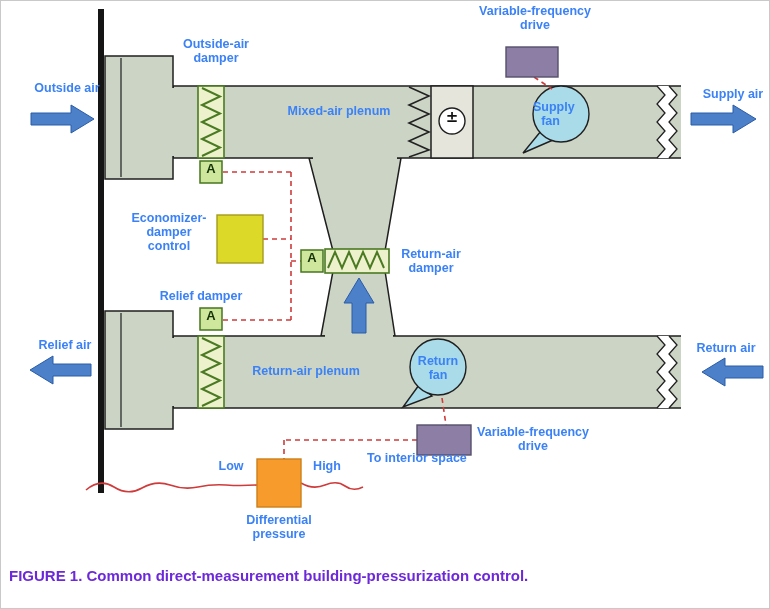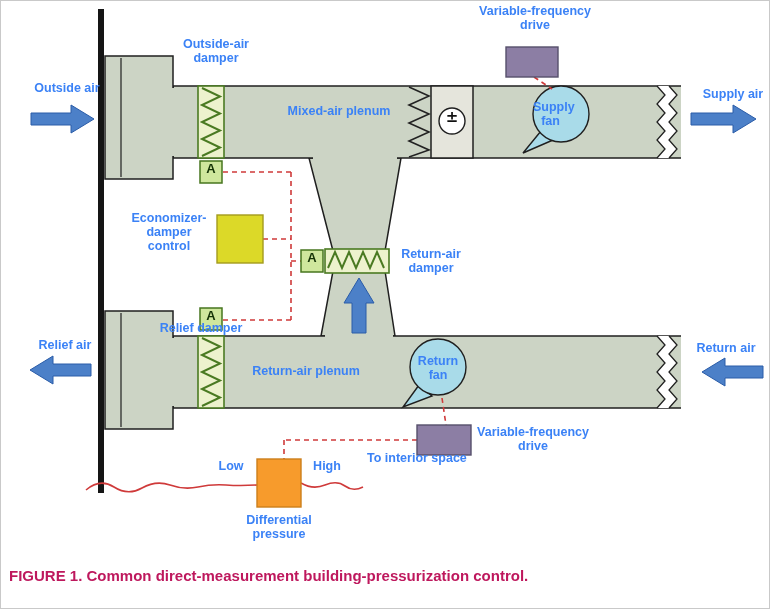--- a/index.html
+++ b/index.html
@@ -16,21 +16,21 @@
   .abox-label{
     position:absolute;width:22px;height:22px;line-height:22px;text-align:center;
     font:bold 13px "Liberation Sans",sans-serif;color:#143306;
   }
   .pm{
     position:absolute;left:438px;top:107px;width:26px;height:26px;line-height:26px;
     text-align:center;font:bold 15px "DejaVu Sans",sans-serif;color:#111;
   }
   .caption{
     position:absolute;left:8px;top:566px;width:754px;text-align:left;
-    font:bold 15px "Liberation Sans",sans-serif;color:#be185d;
+    font:bold 15px "Liberation Sans",sans-serif;color:#6d28d9;
   }
 </style>
 </head>
 <body>
 
 <div id="stage">
 
   <svg id="diagram-svg" width="770" height="609" viewBox="0 0 770 609">
 
     <polygon points="308,157 400,157 384,250 332,250" fill="#ccd4c5" stroke="#1f1f1f" stroke-width="1.5"></polygon>
@@ -132,21 +132,21 @@
   </svg>
 
   <div class="lbl" style="left:22px;top:80px;width:88px;">Outside air</div>
   <div class="lbl" style="left:167px;top:36px;width:96px;">Outside-air damper</div>
   <div class="lbl" style="left:268px;top:103px;width:140px;">Mixed-air plenum</div>
   <div class="lbl" style="left:474px;top:3px;width:120px;">Variable-frequency drive</div>
   <div class="lbl" style="left:532px;top:99px;width:35px;">Supply fan</div>
   <div class="lbl" style="left:680px;top:86px;width:104px;">Supply air</div>
   <div class="lbl" style="left:124px;top:210px;width:88px;">Economizer-damper control</div>
   <div class="lbl" style="left:391px;top:246px;width:78px;">Return-air damper</div>
-  <div class="lbl" style="left:148px;top:288px;width:104px;margin-top:32px;">Relief damper</div>
+  <div class="lbl" style="left:148px;top:288px;width:104px;">Relief damper</div>
   <div class="lbl" style="left:22px;top:337px;width:84px;">Relief air</div>
   <div class="lbl" style="left:232px;top:363px;width:146px;">Return-air plenum</div>
   <div class="lbl" style="left:409px;top:353px;width:56px;">Return fan</div>
   <div class="lbl" style="left:682px;top:340px;width:86px;">Return air</div>
   <div class="lbl" style="left:472px;top:424px;width:120px;">Variable-frequency drive</div>
   <div class="lbl" style="left:208px;top:458px;width:44px;">Low</div>
   <div class="lbl" style="left:304px;top:458px;width:44px;">High</div>
   <div class="lbl" style="left:366px;top:450px;width:140px;text-align:left;">To interior space</div>
   <div class="lbl" style="left:234px;top:512px;width:88px;">Differential pressure</div>
 

